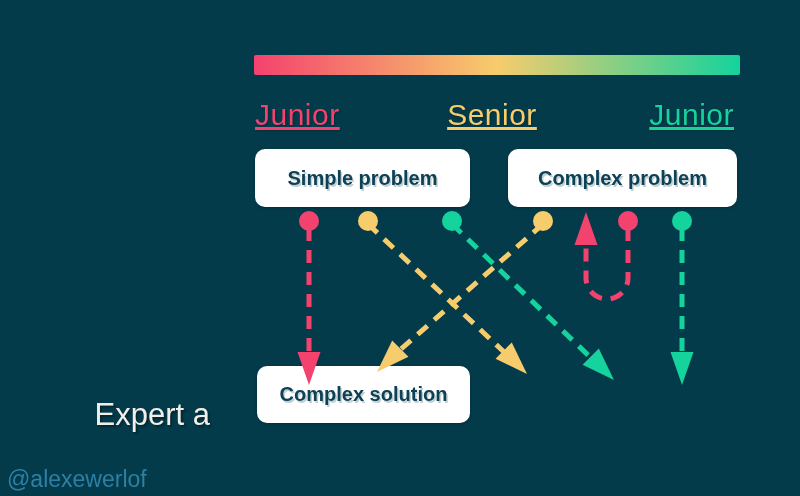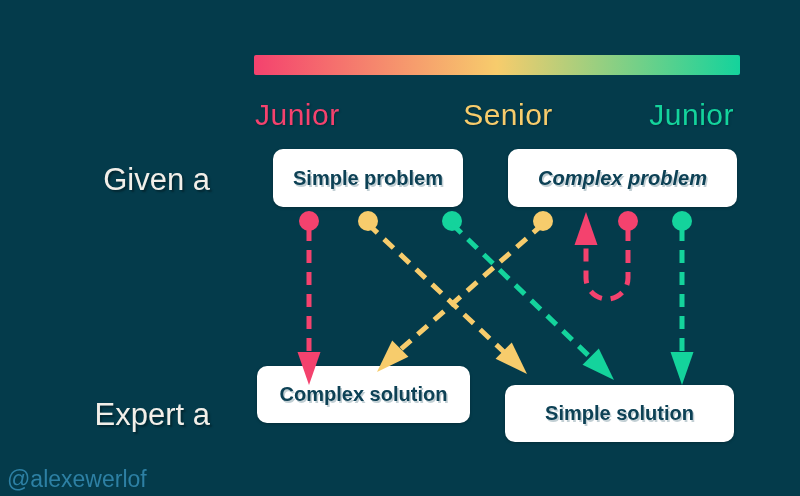--- a/index.html
+++ b/index.html
@@ -21,23 +21,24 @@
       var(--color-senior-yellow, #f7cc6c) 50%,
       var(--color-expert-green, #14d39c) 100%);
   }
   .level-label {
     position: absolute;
     top: 98px;
     font-size: 30px;
     font-weight: 400;
     letter-spacing: 0.5px;
     text-shadow: 1px 1px 2px rgba(0,0,0,0.25);
+    text-decoration: underline;
   }
   .level-junior { left: 255px; color: var(--color-junior-pink, #f4426e); }
-  .level-senior { left: 508px; transform: translateX(-50%); color: var(--color-senior-yellow, #f7cc6c); }
+  .level-senior { left: 492px; transform: translateX(-50%); color: var(--color-senior-yellow, #f7cc6c); }
   .level-expert { right: 66px; color: var(--color-expert-green, #14d39c); }
   .row-label {
     position: absolute;
     left: 0; width: 210px;
     text-align: right;
     font-size: 31px;
     color: var(--color-row-label-text, #f2efe9);
     text-shadow: 2px 2px 2px rgba(0,0,0,0.35);
   }
   .row-given { top: 162px; }
@@ -48,22 +49,22 @@
     border-radius: 10px;
     display: flex;
     align-items: center;
     justify-content: center;
     font-size: 20px;
     font-weight: 700;
     color: var(--color-box-text, #0d4155);
     text-shadow: 1.5px 1.5px 0 rgba(13,65,85,0.25);
     box-shadow: 0 1px 3px rgba(0,0,0,0.25);
   }
-  .box-simple-problem  { left: 273px; top: 149px; width: 190px; height: 58px; }
-  .box-complex-problem { left: 508px; top: 149px; width: 229px; height: 58px; font-style: italic; }
+  .box-simple-problem  { left: 255px; top: 149px; width: 215px; height: 58px; }
+  .box-complex-problem { left: 508px; top: 149px; width: 229px; height: 58px; }
   .box-complex-solution{ left: 257px; top: 366px; width: 213px; height: 57px; }
   .box-simple-solution { left: 505px; top: 385px; width: 229px; height: 57px; }
   .arrows-layer { position: absolute; left: 0; top: 0; }
   .arrow-line {
     fill: none;
     stroke-width: 5;
     stroke-dasharray: 13 9;
   }
   .line-pink   { stroke: var(--color-junior-pink, #f4426e); }
   .line-yellow { stroke: var(--color-senior-yellow, #f7cc6c); }
@@ -82,34 +83,30 @@
 <body>
 
 <div class="canvas">
 
   <div class="gradient-bar"></div>
 
   <div class="level-label level-junior">Junior</div>
   <div class="level-label level-senior">Senior</div>
   <div class="level-label level-expert">Junior</div>
 
-  <div class="row-label row-given">Given a</div>
   <div class="row-label row-creates">Expert a</div>
 
   <div class="node-box box-simple-problem">
     <span>Simple problem</span>
   </div>
   <div class="node-box box-complex-problem">
     <span>Complex problem</span>
   </div>
   <div class="node-box box-complex-solution">
     <span>Complex solution</span>
-  </div>
-  <div class="node-box box-simple-solution">
-    <span>Simple solution</span>
   </div>
 
   <svg class="arrows-layer" width="800" height="496" viewBox="0 0 800 496">
 
     <g>
       <circle class="fill-pink" cx="309" cy="221" r="10"></circle>
       <path class="arrow-line line-pink" d="M309 228 L309 352"></path>
       <polygon class="fill-pink" points="0,0 -11.5,-33 11.5,-33" transform="translate(309,385)"></polygon>
     </g>
 

